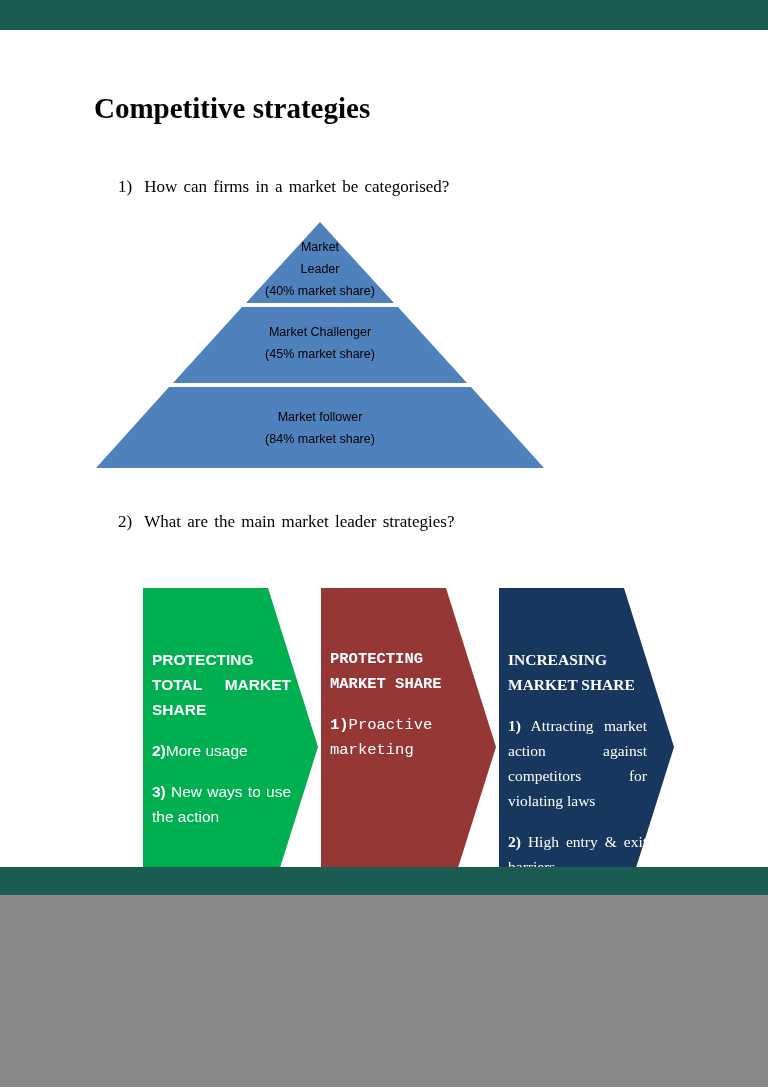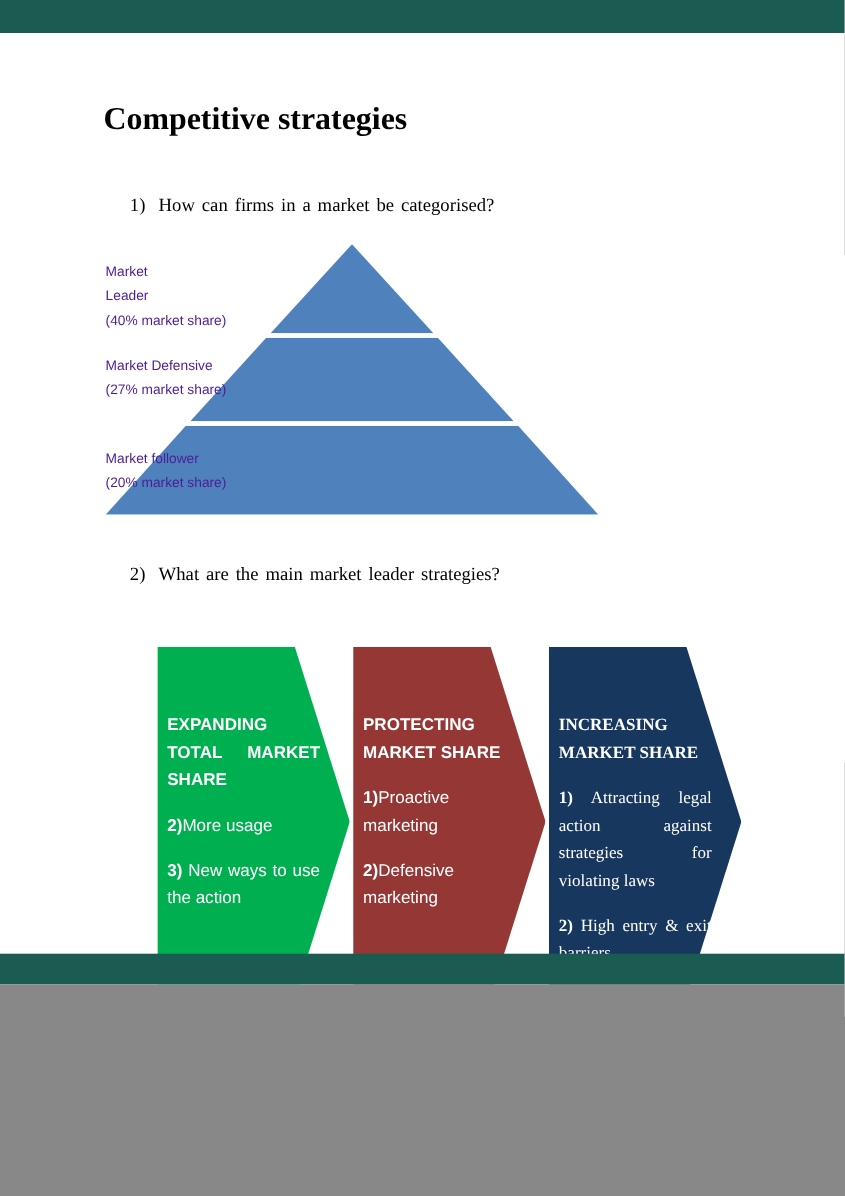--- a/index.html
+++ b/index.html
@@ -26,31 +26,31 @@
   .q1 { left:118px; top:177px; }
   .q2 { left:118px; top:512px; }
 
   
   .pyramid { position:absolute; left:96px; top:222px; width:448px; height:246px; }
   .band { position:absolute; left:0; top:0; width:448px; height:246px; }
   .band1 { clip-path:polygon(224px 0, 298px 81px, 150px 81px); }
   .band2 { clip-path:polygon(146px 85px, 302px 85px, 371px 161px, 77px 161px); }
   .band3 { clip-path:polygon(73px 165px, 375px 165px, 448px 246px, 0 246px); }
   .ptext {
-    position:absolute; left:0; width:448px; text-align:left;
-    color:#4c1d95; font-size:12.5px; line-height:22px;
+    position:absolute; left:0; width:448px; text-align:center;
+    color:#000000; font-size:12.5px; line-height:22px;
   }
   .pt1 { top:14px; }
   .pt2 { top:99px; }
   .pt3 { top:184px; }
 
   
   .chev { position:absolute; top:588px; width:175px; height:318px; }
   .chev-1 { left:143px; }
-  .chev-2 { left:321px; }
+  .chev-2 { left:321px;font-family:Liberation Mono, monospace; }
   .chev-3 { left:499px;font-family:Liberation Serif, serif; }
   .chev-bg {
     position:absolute; inset:0;
     clip-path:polygon(0 0, 125px 0, 175px 159px, 125px 318px, 0 318px);
   }
   .chev-text {
     position:absolute; inset:0;
     padding:59px 27px 0 9px;
     color:#ffffff; font-size:15.5px; line-height:25px;
     text-align:justify;
@@ -77,56 +77,55 @@
     <div class="band band1" style="background-color: rgb(79, 129, 189);"></div>
     <div class="band band2" style="background-color: rgb(79, 129, 189);"></div>
     <div class="band band3" style="background-color: rgb(79, 129, 189);"></div>
 
     <div class="ptext pt1">
       <div>Market</div>
       <div>Leader</div>
       <div>(40% market share)</div>
     </div>
     <div class="ptext pt2">
-      <div>Market Defensive</div>
-      <div>(27% market share)</div>
+      <div>Market Challenger</div>
+      <div>(45% market share)</div>
     </div>
     <div class="ptext pt3">
       <div>Market follower</div>
-      <div>(20% market share)</div>
+      <div>(84% market share)</div>
     </div>
   </div>
 
   <div class="question q2">
     <span>2)</span>
     <span>What are the main market leader strategies?</span>
   </div>
 
   <div class="chev chev-1">
     <div class="chev-bg" style="background-color: rgb(0, 176, 80);"></div>
     <div class="chev-text">
-      <div class="chev-heading">EXPANDING TOTAL MARKET SHARE</div>
+      <div class="chev-heading">PROTECTING TOTAL MARKET SHARE</div>
       <p class="chev-item"><span class="num">2)</span><span>More usage</span></p>
       <p class="chev-item"><span class="num">3)</span><span> New ways to use the action</span></p>
     </div>
   </div>
 
   <div class="chev chev-2">
     <div class="chev-bg" style="background-color: rgb(149, 55, 53);"></div>
     <div class="chev-text">
       <div class="chev-heading">PROTECTING MARKET SHARE</div>
       <p class="chev-item"><span class="num">1)</span><span>Proactive marketing</span></p>
-      <p class="chev-item"><span class="num">2)</span><span>Defensive marketing</span></p>
     </div>
   </div>
 
   <div class="chev chev-3">
     <div class="chev-bg" style="background-color: rgb(23, 55, 94);"></div>
     <div class="chev-text">
       <div class="chev-heading">INCREASING MARKET SHARE</div>
-      <p class="chev-item"><span class="num">1)</span><span> Attracting legal action against strategies for violating laws</span></p>
+      <p class="chev-item"><span class="num">1)</span><span> Attracting market action against competitors for violating laws</span></p>
       <p class="chev-item"><span class="num">2)</span><span> High entry &amp; exit barriers</span></p>
     </div>
   </div>
 
   <div class="bar bottom" style="background-color: rgb(26, 92, 82);"></div>
 
 </div>
 
 </body></html>

